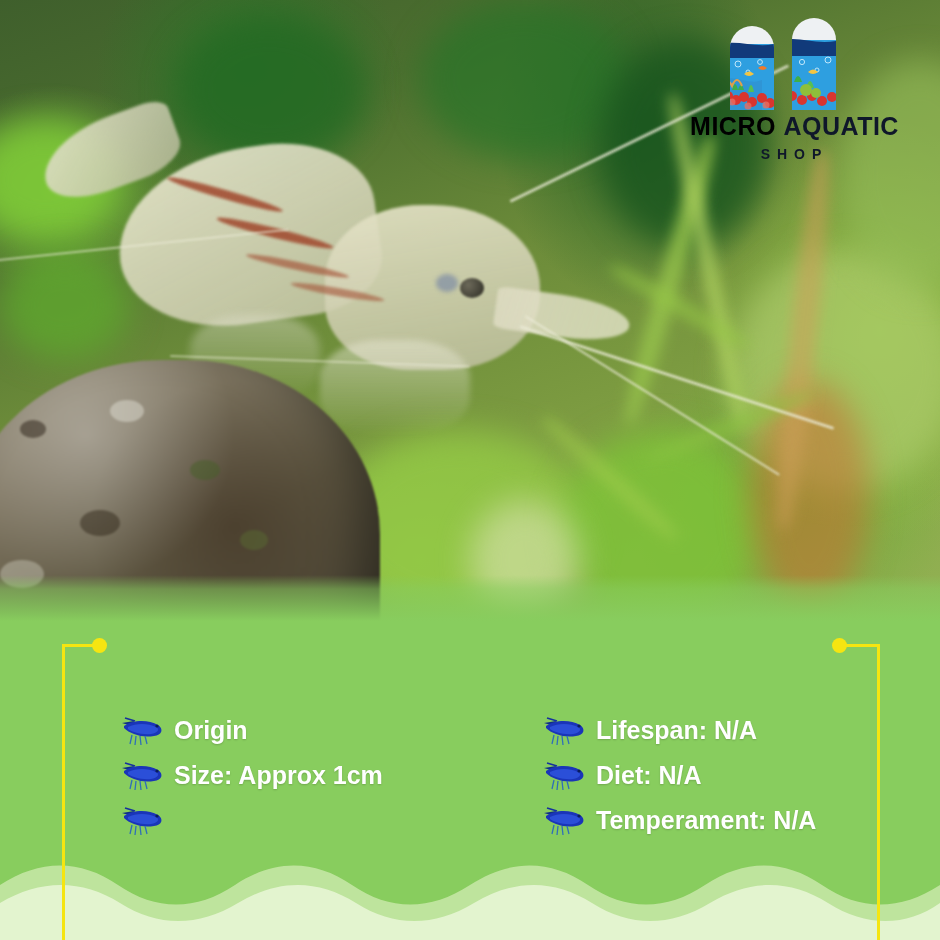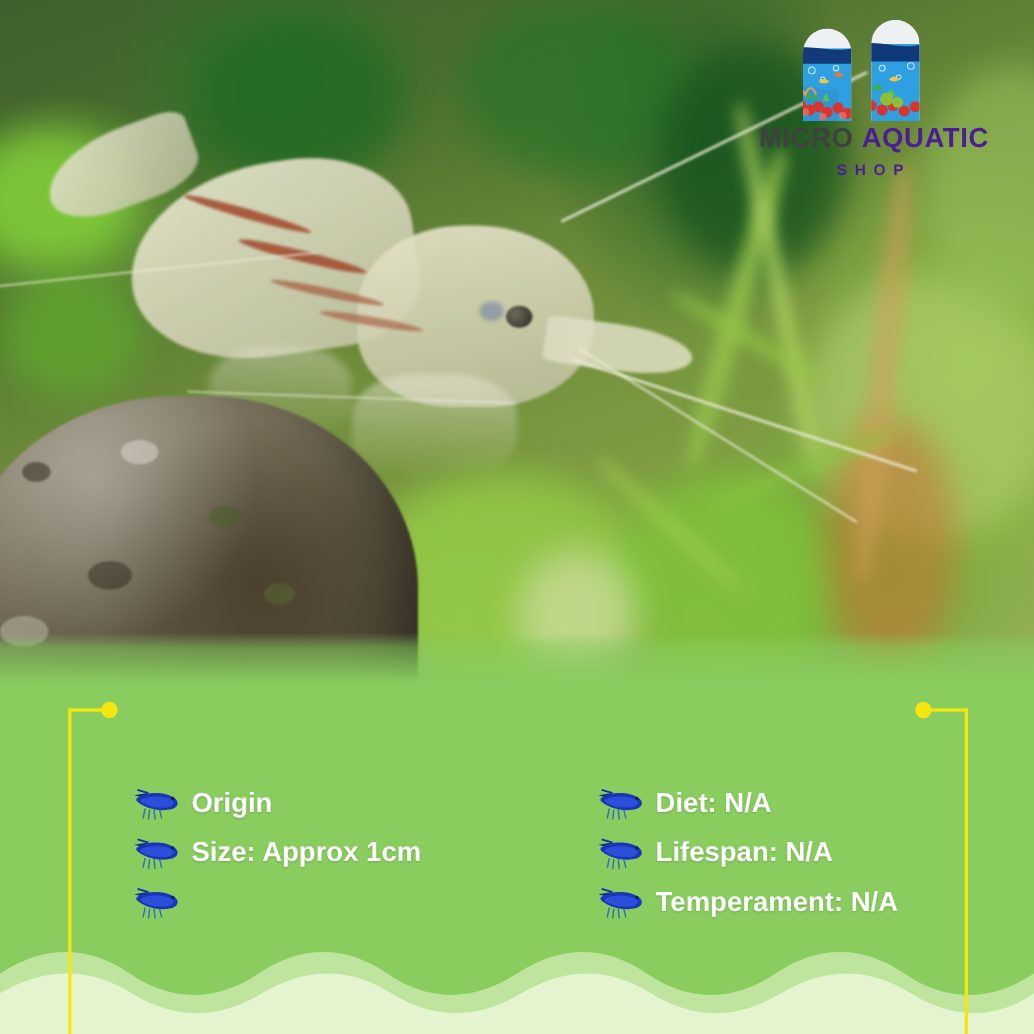--- a/index.html
+++ b/index.html
@@ -86,23 +86,23 @@
   .spec-text{
     font-family:"Liberation Sans Narrow","Liberation Sans",sans-serif;
     font-weight:bold;font-size:25px;color:#ffffff;white-space:nowrap;
     text-shadow:0 1px 2px rgba(0,0,0,.18);
   }
 
   
   #logo{position:absolute;right:38px;top:18px;width:215px;height:160px;text-align:center;}
   #logo-mark{width:146px;height:92px;margin:0 auto;display:block;}
   #logo-wordmark{margin-top:4px;font-weight:bold;font-size:25px;letter-spacing:.5px;line-height:1;}
-  .lw-micro{color:#404040;}
-  .lw-aquatic{color:#4c1d95;}
-  #logo-shop{margin-top:7px;color:#4c1d95;font-size:14px;font-weight:bold;letter-spacing:7px;}
+  .lw-micro{color:#000000;}
+  .lw-aquatic{color:#0f172a;}
+  #logo-shop{margin-top:7px;color:#0f172a;font-size:14px;font-weight:bold;letter-spacing:7px;}
 </style>
 </head>
 <body>
 
 <div id="card">
 
   <div id="photo">
 
     <div class="blur-leaf" style="left:-30px;top:120px;width:150px;height:120px;background:rgba(125,200,55,.9);"></div>
     <div class="blur-leaf" style="left:0px;top:250px;width:130px;height:110px;background:rgba(95,170,45,.75);"></div>
@@ -247,37 +247,37 @@
             <g>
           <path d="M4 9 L16 7 L14 12 Z" fill="#0e2f86"></path>
           <path d="M6 12 C14 6 30 5 40 11 C46 15 44 21 36 22 C24 24 12 20 6 14 Z" fill="#1a35b8"></path>
           <path d="M10 13 C18 9 30 9 38 13 C42 15 40 19 33 20 C23 21 14 18 10 15 Z" fill="#2b4fd8"></path>
           <circle cx="39" cy="12" r="1.6" fill="#0a1d5c"></circle>
           <path d="M14 21 L12 30 M18 22 L17 31 M22 22 L23 31 M27 22 L29 30" stroke="#2f6fb8" stroke-width="1.3" fill="none"></path>
           <path d="M17 7 L7 4" stroke="#15309e" stroke-width="1.6" fill="none"></path>
         </g>
           </svg>
       </span>
+      <span class="spec-text">Lifespan: N/A</span>
+    </div>
+
+    <div class="spec-row">
+      <span class="spec-icon">
+        <svg viewBox="0 0 50 34" width="50" height="34">
+            <g>
+          <path d="M4 9 L16 7 L14 12 Z" fill="#0e2f86"></path>
+          <path d="M6 12 C14 6 30 5 40 11 C46 15 44 21 36 22 C24 24 12 20 6 14 Z" fill="#1a35b8"></path>
+          <path d="M10 13 C18 9 30 9 38 13 C42 15 40 19 33 20 C23 21 14 18 10 15 Z" fill="#2b4fd8"></path>
+          <circle cx="39" cy="12" r="1.6" fill="#0a1d5c"></circle>
+          <path d="M14 21 L12 30 M18 22 L17 31 M22 22 L23 31 M27 22 L29 30" stroke="#2f6fb8" stroke-width="1.3" fill="none"></path>
+          <path d="M17 7 L7 4" stroke="#15309e" stroke-width="1.6" fill="none"></path>
+        </g>
+          </svg>
+      </span>
       <span class="spec-text">Diet: N/A</span>
-    </div>
-
-    <div class="spec-row">
-      <span class="spec-icon">
-        <svg viewBox="0 0 50 34" width="50" height="34">
-            <g>
-          <path d="M4 9 L16 7 L14 12 Z" fill="#0e2f86"></path>
-          <path d="M6 12 C14 6 30 5 40 11 C46 15 44 21 36 22 C24 24 12 20 6 14 Z" fill="#1a35b8"></path>
-          <path d="M10 13 C18 9 30 9 38 13 C42 15 40 19 33 20 C23 21 14 18 10 15 Z" fill="#2b4fd8"></path>
-          <circle cx="39" cy="12" r="1.6" fill="#0a1d5c"></circle>
-          <path d="M14 21 L12 30 M18 22 L17 31 M22 22 L23 31 M27 22 L29 30" stroke="#2f6fb8" stroke-width="1.3" fill="none"></path>
-          <path d="M17 7 L7 4" stroke="#15309e" stroke-width="1.6" fill="none"></path>
-        </g>
-          </svg>
-      </span>
-      <span class="spec-text">Lifespan: N/A</span>
     </div>
 
     <div class="spec-row">
       <span class="spec-icon">
         <svg viewBox="0 0 50 34" width="50" height="34">
             <g>
           <path d="M4 9 L16 7 L14 12 Z" fill="#0e2f86"></path>
           <path d="M6 12 C14 6 30 5 40 11 C46 15 44 21 36 22 C24 24 12 20 6 14 Z" fill="#1a35b8"></path>
           <path d="M10 13 C18 9 30 9 38 13 C42 15 40 19 33 20 C23 21 14 18 10 15 Z" fill="#2b4fd8"></path>
           <circle cx="39" cy="12" r="1.6" fill="#0a1d5c"></circle>

